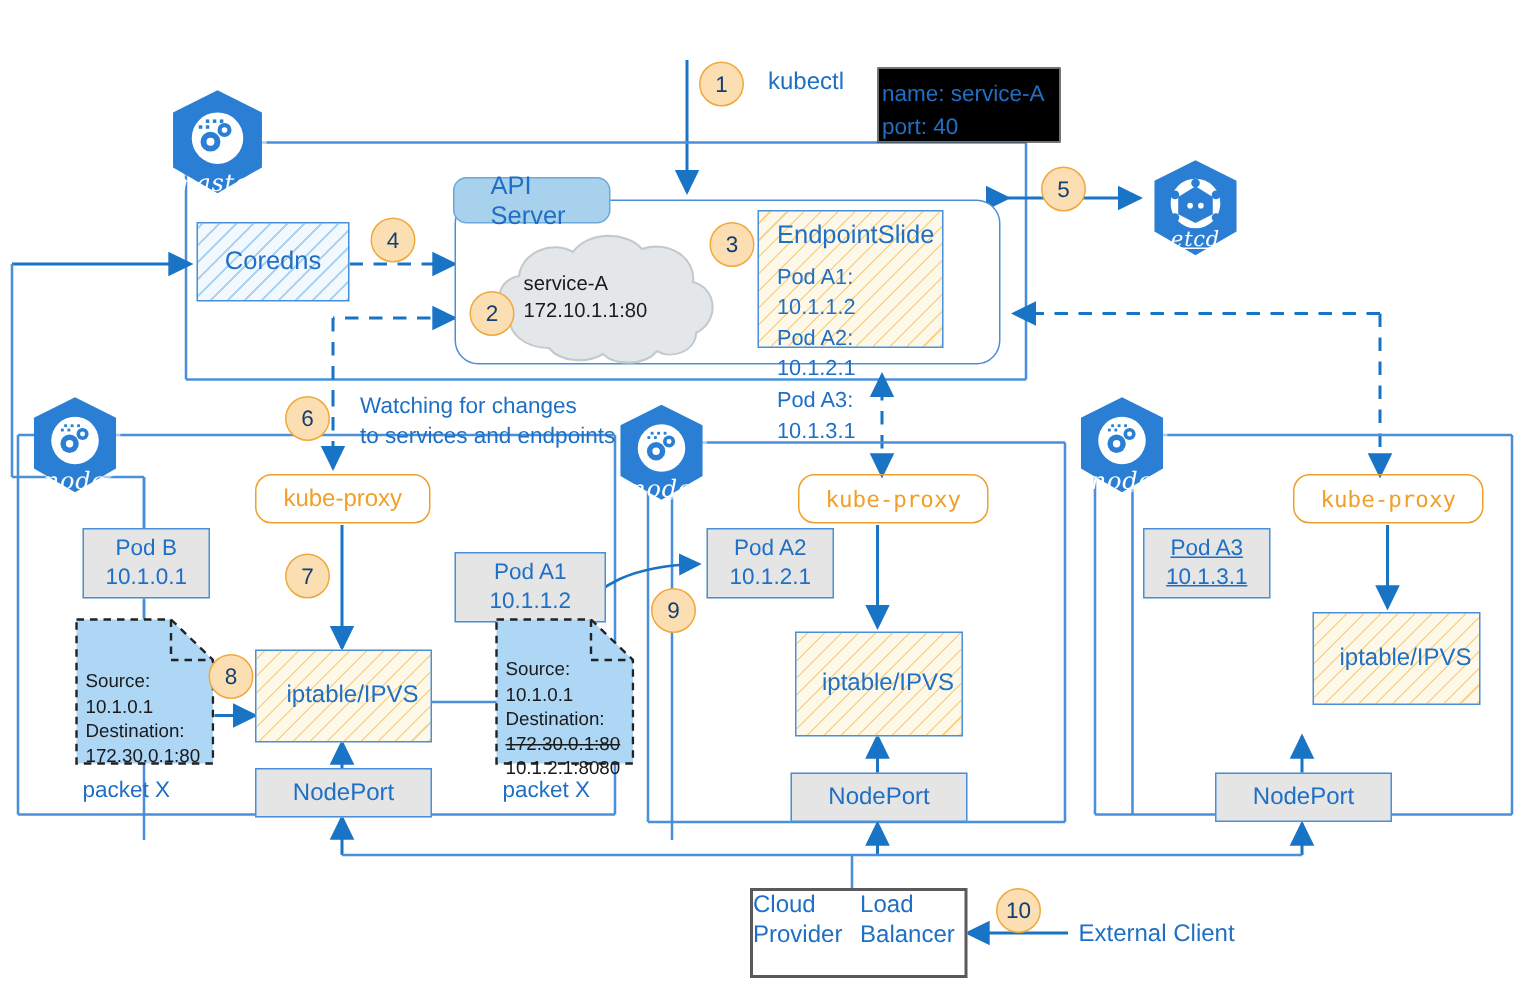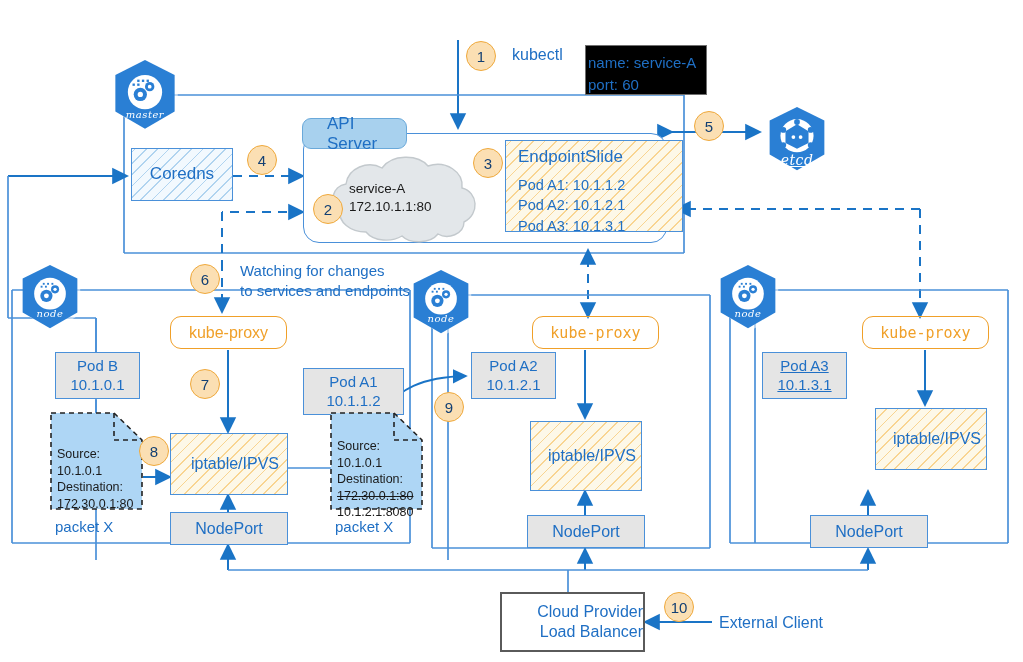--- a/index.html
+++ b/index.html
@@ -139,22 +139,22 @@
     text-align: left;
   }
 
   
   .lb-box {
     position: absolute;
     border: 2px solid #5a5a5a;
     background: #ffffff;
     color: #1f6fc4;
     font-size: 16px;
-    display: flex; flex-direction: column;
-    align-items: flex-end; justify-content: center;
+    display: flex; flex-direction: row;
+    align-items: flex-start; justify-content: center;
     line-height: 1.25;
   }
 
   
   .cloud-text {
     position: absolute;
     color: #1a1a1a;
     font-size: 13.5px;
     line-height: 1.35;
     text-align: left;
@@ -183,24 +183,24 @@
     color: #1f6fc4;
     font-size: 15px;
     white-space: nowrap;
   }
 
   
   .k8s-icon { position: absolute; }
   .k8s-icon .cap {
     position: absolute;
     left: 0; right: 0;
-    bottom: 15px;
+    bottom: 4px;
     text-align: center;
     color: #ffffff;
-    font-size: 10px;
+    font-size: 16px;
     font-family: "DejaVu Serif", serif;
     font-style: italic;
     letter-spacing: 0.5px;
     pointer-events: none;
   }
   .k8s-icon.etcd .cap { bottom: 8px; font-size: 14px; text-decoration: underline; }
 </style>
 </head>
 <body>
 
@@ -347,21 +347,21 @@
       </g>
     </svg>
     <span class="cap">etcd</span>
   </div>
 
   <div class="badge" style="left:466px; top:41px;">1</div>
   <div class="label" style="left:512px; top:45px; font-size:16px;">kubectl</div>
 
   <div class="spec-box" style="left:585px; top:45px; width:122px; height:50px;">
     <div>name: service-A</div>
-    <div>port: 60</div>
+    <div>port: 40</div>
   </div>
 
   <div class="box hatch-blue" style="left:131px; top:148px; width:102px; height:53px; font-size:17px;">
     <span class="l">Coredns</span>
   </div>
 
   <div class="badge" style="left:247px; top:145px;">4</div>
 
   <div class="api-container" style="left:303px; top:133px; width:364px; height:110px;"></div>
   <div class="api-label" style="left:302px; top:118px; width:105px; height:31px;">
@@ -375,21 +375,21 @@
   </svg>
   <div class="cloud-text" style="left:349px; top:180px;">
     <div>service-A</div>
     <div>172.10.1.1:80</div>
   </div>
 
   <div class="badge" style="left:313px; top:194px;">2</div>
 
   <div class="badge" style="left:473px; top:148px;">3</div>
 
-  <div class="box hatch-orange endpointslide" style="left:505px; top:140px; width:178px; height:92px;">
+  <div class="box hatch-orange endpointslide" style="left:505px; top:140px; width:124px; height:92px;">
     <span class="title">EndpointSlide</span>
     <span class="row">Pod A1: 10.1.1.2</span>
     <span class="row">Pod A2: 10.1.2.1</span>
     <span class="row">Pod A3: 10.1.3.1</span>
   </div>
 
   <div class="badge" style="left:694px; top:111px;">5</div>
 
   <div class="badge" style="left:190px; top:264px;">6</div>
   <div class="label" style="left:240px; top:261px;">

